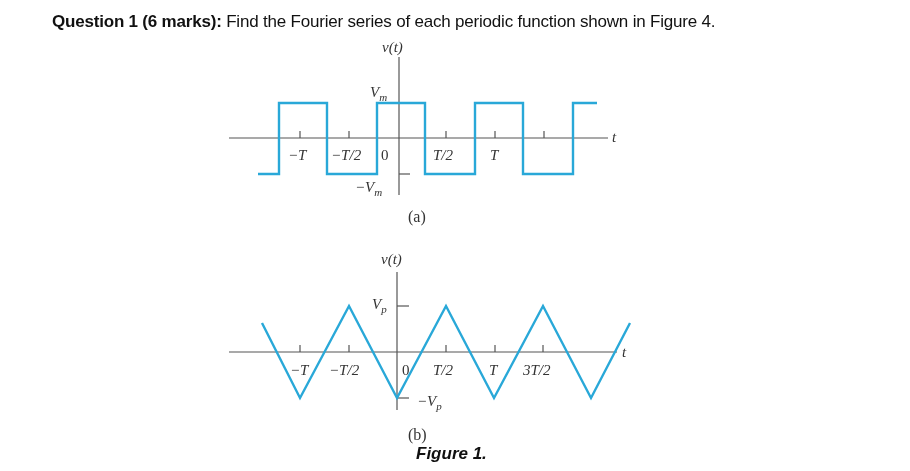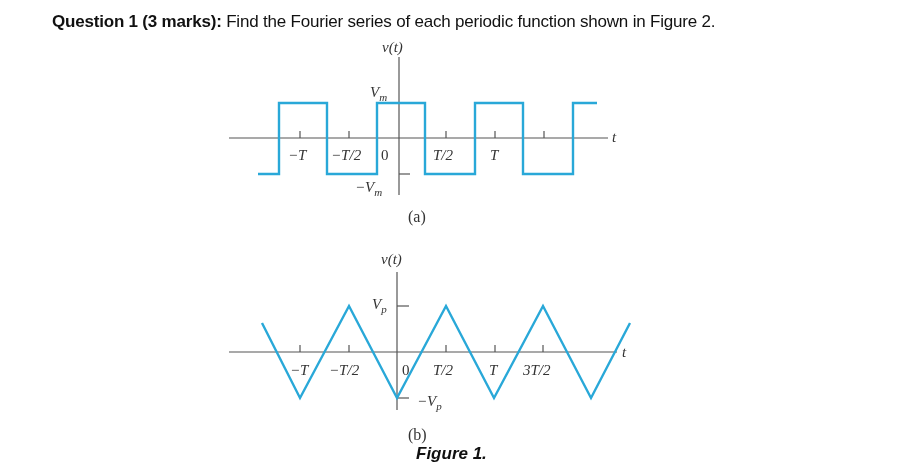--- a/index.html
+++ b/index.html
@@ -15,21 +15,21 @@
   .roman { font-family: "Liberation Serif", serif; font-style: normal; fill: #333; }
   .caption {
     position: absolute; left: 416px; top: 444px;
     font-family: "Liberation Sans", sans-serif; font-weight: bold; font-style: italic;
     font-size: 17px; color: #111;
   }
 </style>
 </head>
 <body>
 
-<div class="question"><b>Question 1 (3 marks):</b><span> Find the Fourier series of each periodic function shown in Figure 2.</span></div>
+<div class="question"><b>Question 1 (6 marks):</b><span> Find the Fourier series of each periodic function shown in Figure 4.</span></div>
 
 <svg width="910" height="471" viewBox="0 0 910 471">
 
   <g>
 
     <line x1="229" y1="138" x2="608" y2="138" stroke="#555" stroke-width="1.2"></line>
     <line x1="399" y1="57" x2="399" y2="195" stroke="#555" stroke-width="1.2"></line>
 
     <g stroke="#555" stroke-width="1.2">
       <line x1="300" y1="131" x2="300" y2="138"></line>

